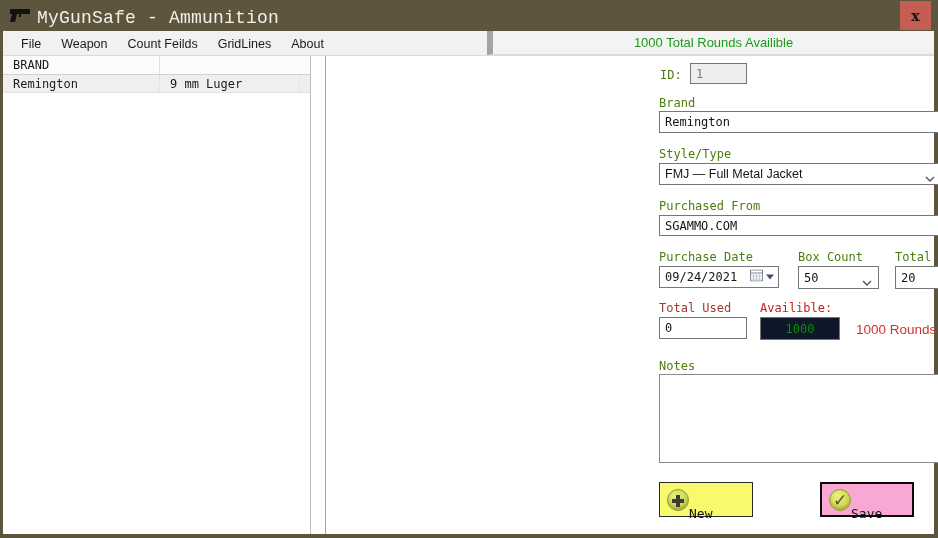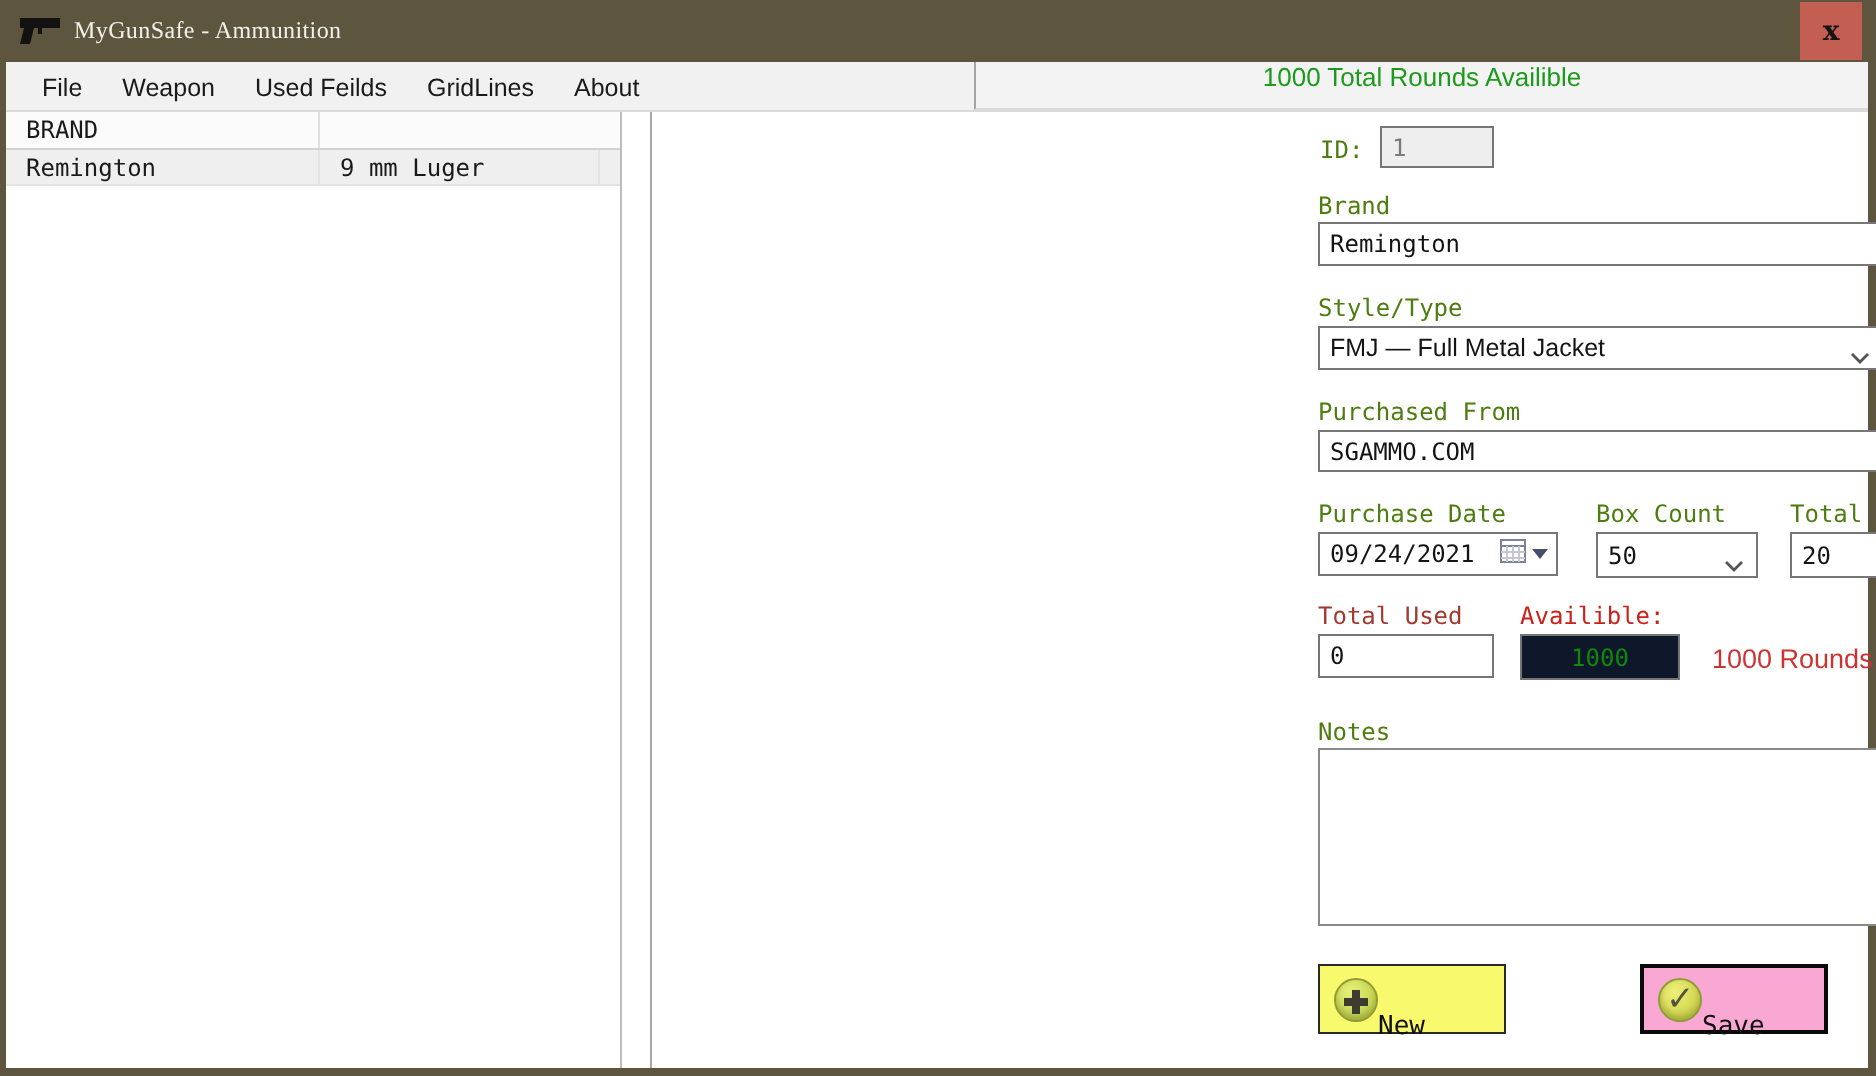--- a/index.html
+++ b/index.html
@@ -8,43 +8,43 @@
   .window {
     position:relative; width:938px; height:538px; margin:0 auto;
     background:#5d553e; overflow:hidden;
     font-size:12px; color:#111;
   }
 
   
   .titlebar { position:absolute; left:0; top:0; width:938px; height:31px; background:#5d553e; }
   .app-icon { position:absolute; left:10px; top:8px; width:20px; height:15px; }
   .title-text {
-    position:absolute; left:37px; top:8px; color:#f2f0ea; font-size:12px;
-    font-family:Liberation Serif, serif; letter-spacing:.2px;
+    position:absolute; left:37px; top:8px; color:#f2f0ea; font-size:18px;
+    font-family:Liberation Mono, monospace; letter-spacing:.2px;
   }
   .close-btn {
     position:absolute; right:7px; top:1px; width:31px; height:29px;
     background:#c25e52; border:none; color:#141414; font-weight:bold;
     font-size:14px; font-family:"DejaVu Serif", serif; cursor:default;
     display:flex; align-items:center; justify-content:center;
   }
 
   
   .menubar {
     position:absolute; left:3px; top:31px; right:4px; height:25px;
     background:#f1f1f1; border-bottom:1px solid #dadada;
     display:flex; align-items:stretch; padding-left:8px;
   }
   .menu-item {
     padding:1px 10px; line-height:24px; font-size:12.5px; color:#1a1a1a;
   }
   .status-strip {
     position:absolute; left:484px; right:0; top:0; bottom:0;
-    background:#f3f3f3; border-left:1px solid #a3a3a3; border-bottom:1px solid #dadada;
-    display:flex; align-items:flex-start; justify-content:center;
+    background:#f3f3f3; border-left:6px solid #a3a3a3; border-bottom:1px solid #dadada;
+    display:flex; align-items:center; justify-content:center;
   }
   .status-text { color:#1c9a1c; font-size:13px; }
 
   
   .main { position:absolute; left:3px; top:56px; right:4px; bottom:4px; background:#ffffff; }
 
   
   .grid-panel { position:absolute; left:0; top:0; width:308px; bottom:0; border-right:1px solid #bdbdbd; background:#fff; }
   .grid-header { display:flex; height:19px; background:#fbfbfb; border-bottom:1px solid #d2d2d2; }
   .grid-hcell {
@@ -135,21 +135,21 @@
         <path fill="#121212" d="M0,1 H20 V6 H11 V9 H9 V6 H7 L5,14 H0 L2,6 H0 Z"></path>
       </svg>
     </span>
     <span class="title-text">MyGunSafe - Ammunition</span>
     <button class="close-btn">x</button>
   </div>
 
   <div class="menubar">
     <span class="menu-item">File</span>
     <span class="menu-item">Weapon</span>
-    <span class="menu-item">Used Feilds</span>
+    <span class="menu-item">Count Feilds</span>
     <span class="menu-item">GridLines</span>
     <span class="menu-item">About</span>
     <div class="status-strip">
       <span class="status-text">1000 Total Rounds Availible</span>
     </div>
   </div>
 
   <div class="main">
 
     <div class="grid-panel">

